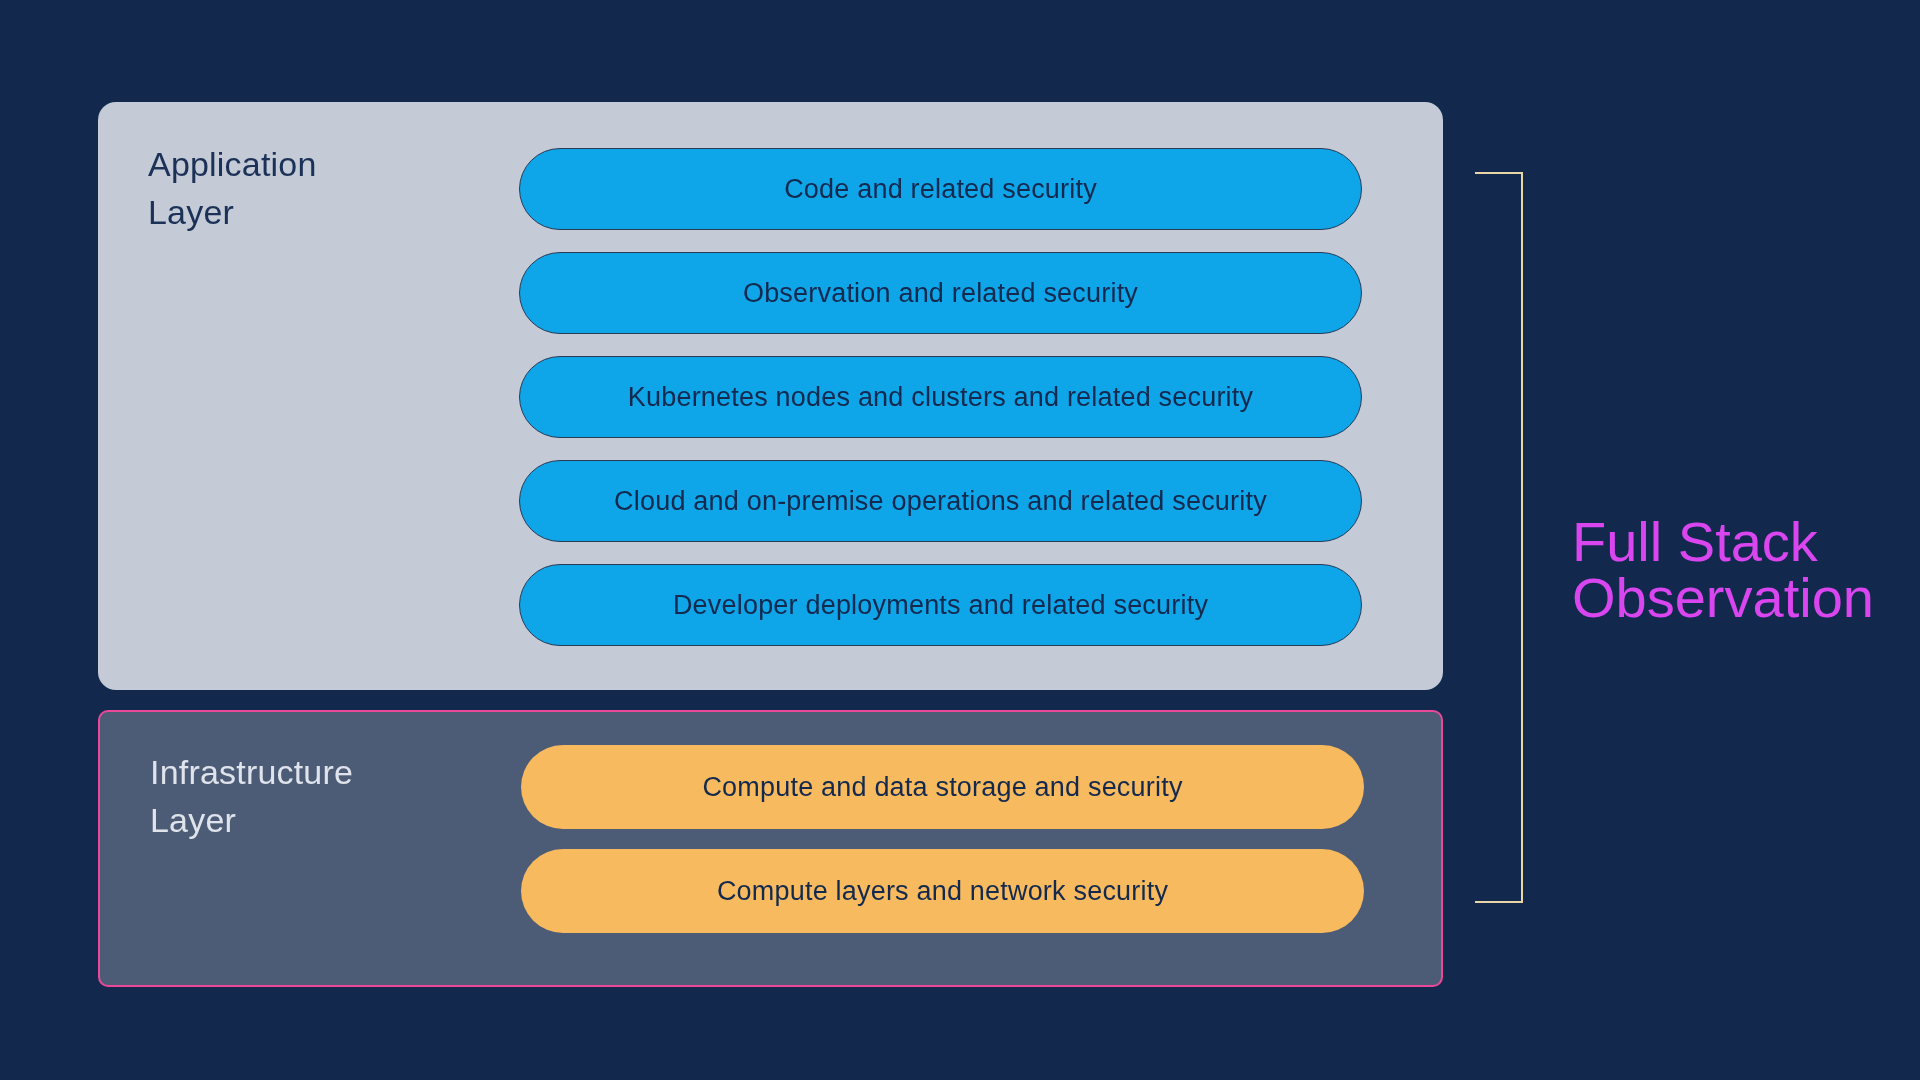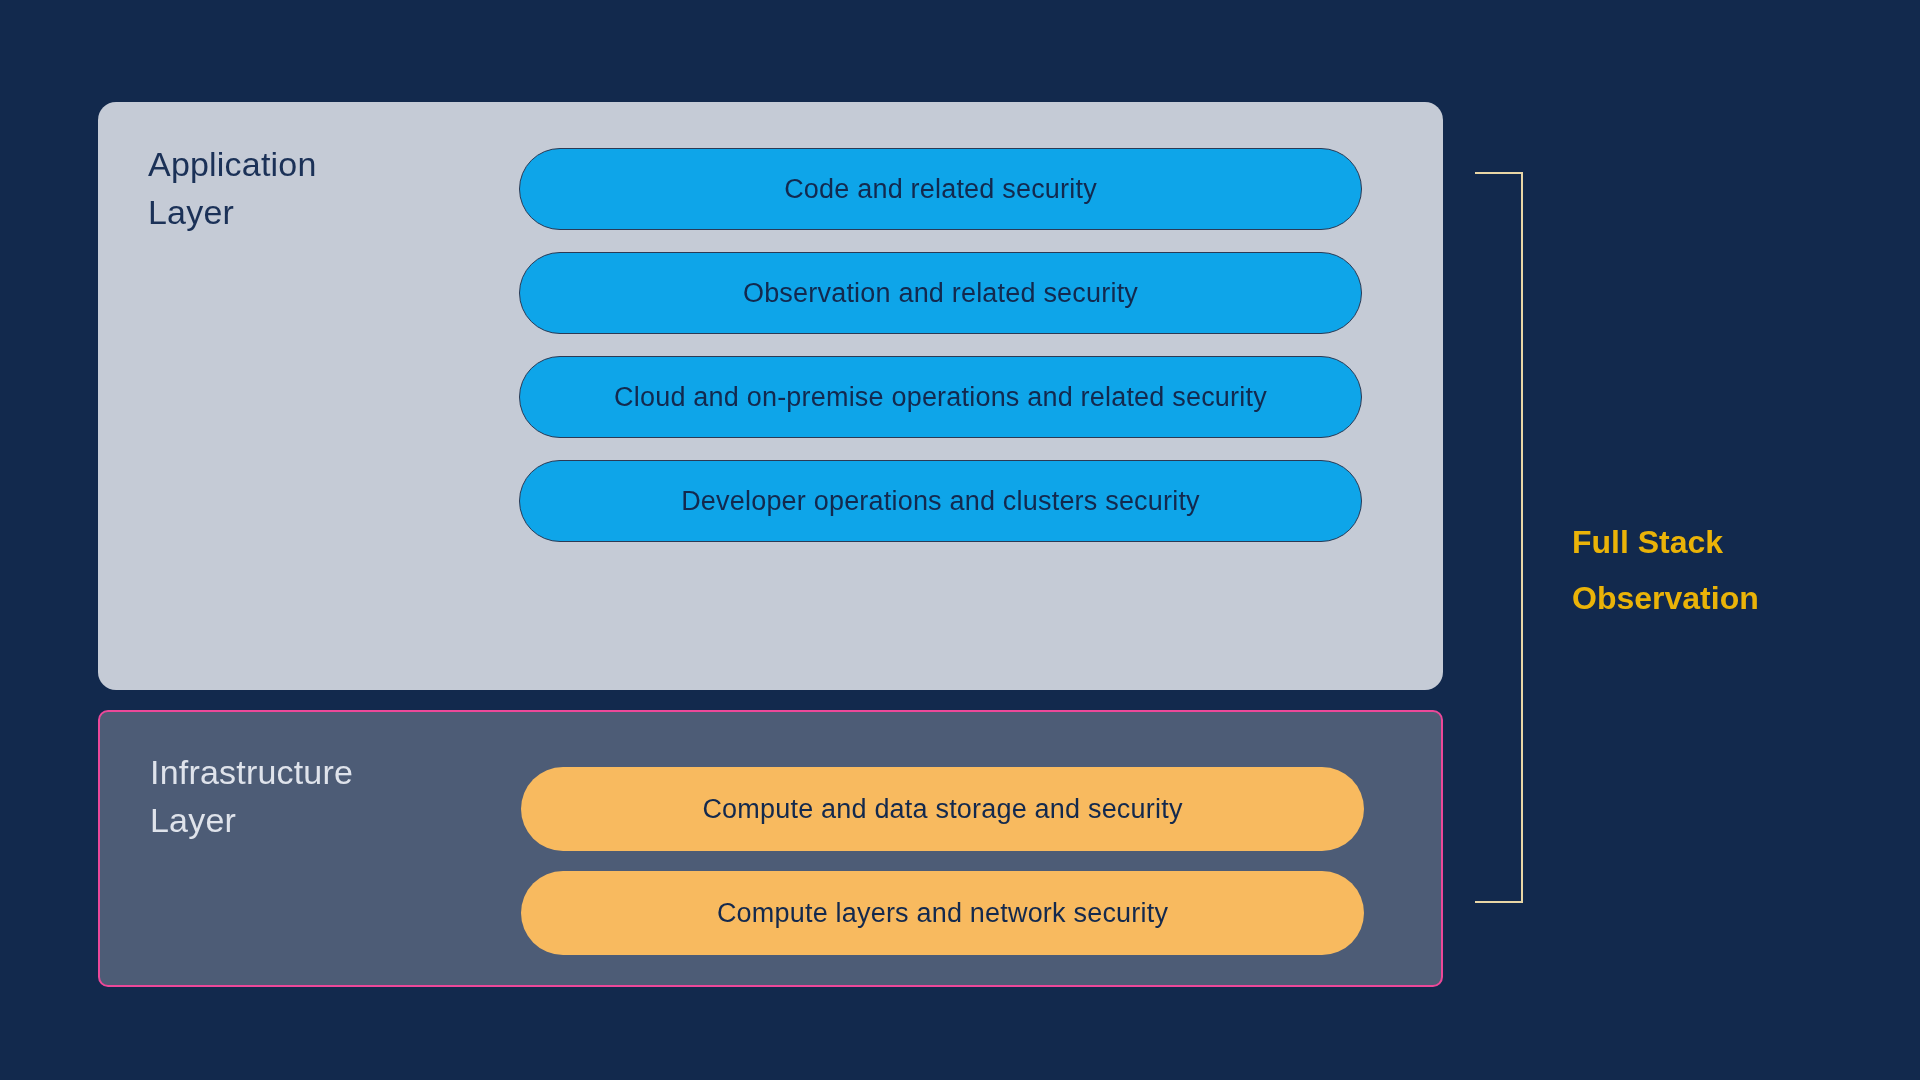--- a/index.html
+++ b/index.html
@@ -47,21 +47,21 @@
   .panel-app .panel-label { color: #1B3157; }
   .panel-infra .panel-label { color: #DFE3EB; top: 36px; }
   .pill-stack {
     position: absolute;
     left: 421px;
     width: 843px;
     display: flex;
     flex-direction: column;
   }
   .panel-app .pill-stack { top: 46px; gap: 22px; }
-  .panel-infra .pill-stack { top: 55px; gap: 20px; }
+  .panel-infra .pill-stack { top: 33px; gap: 20px; }
   .pill {
     display: flex;
     align-items: center;
     justify-content: center;
     text-align: center;
     border-radius: 999px;
     font-size: 27px;
     color: #13294E;
     letter-spacing: 0.2px;
     box-sizing: border-box;
@@ -84,38 +84,39 @@
     height: 731px;
     border: 2.5px solid #E8D6A6;
     border-left: none;
     box-sizing: border-box;
   }
   .bracket-label {
     position: absolute;
     left: 1572px;
     top: 514px;
     width: 280px;
-    font-size: 32px;
+    font-size: 56px;
     line-height: 56px;
-    font-weight: 700;
-    color: #eab308;
+    font-weight: 400;
+    color: #d946ef;
   }
 </style>
 </head>
 <body>
 
 <div class="stage">
 
   <section class="panel panel-app">
     <div class="panel-label">Application Layer</div>
     <div class="pill-stack">
       <div class="pill pill-app">Code and related security</div>
       <div class="pill pill-app">Observation and related security</div>
+      <div class="pill pill-app">Kubernetes nodes and clusters and related security</div>
       <div class="pill pill-app">Cloud and on-premise operations and related security</div>
-      <div class="pill pill-app">Developer operations and clusters security</div>
+      <div class="pill pill-app">Developer deployments and related security</div>
     </div>
   </section>
 
   <section class="panel panel-infra">
     <div class="panel-label">Infrastructure Layer</div>
     <div class="pill-stack">
       <div class="pill pill-infra">Compute and data storage and security</div>
       <div class="pill pill-infra">Compute layers and network security</div>
     </div>
   </section>

